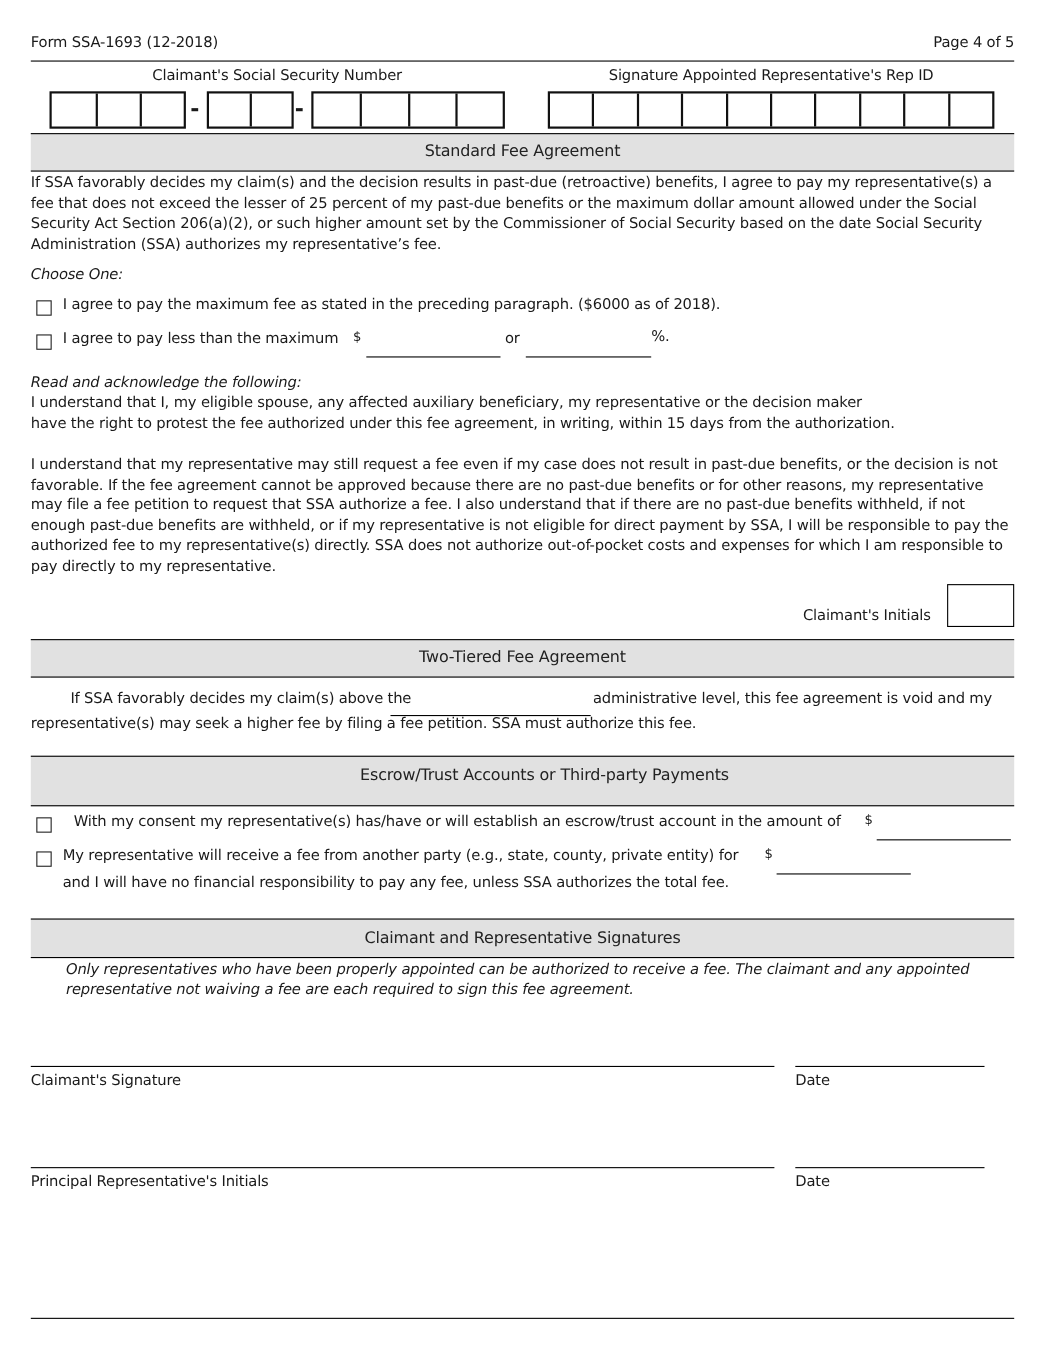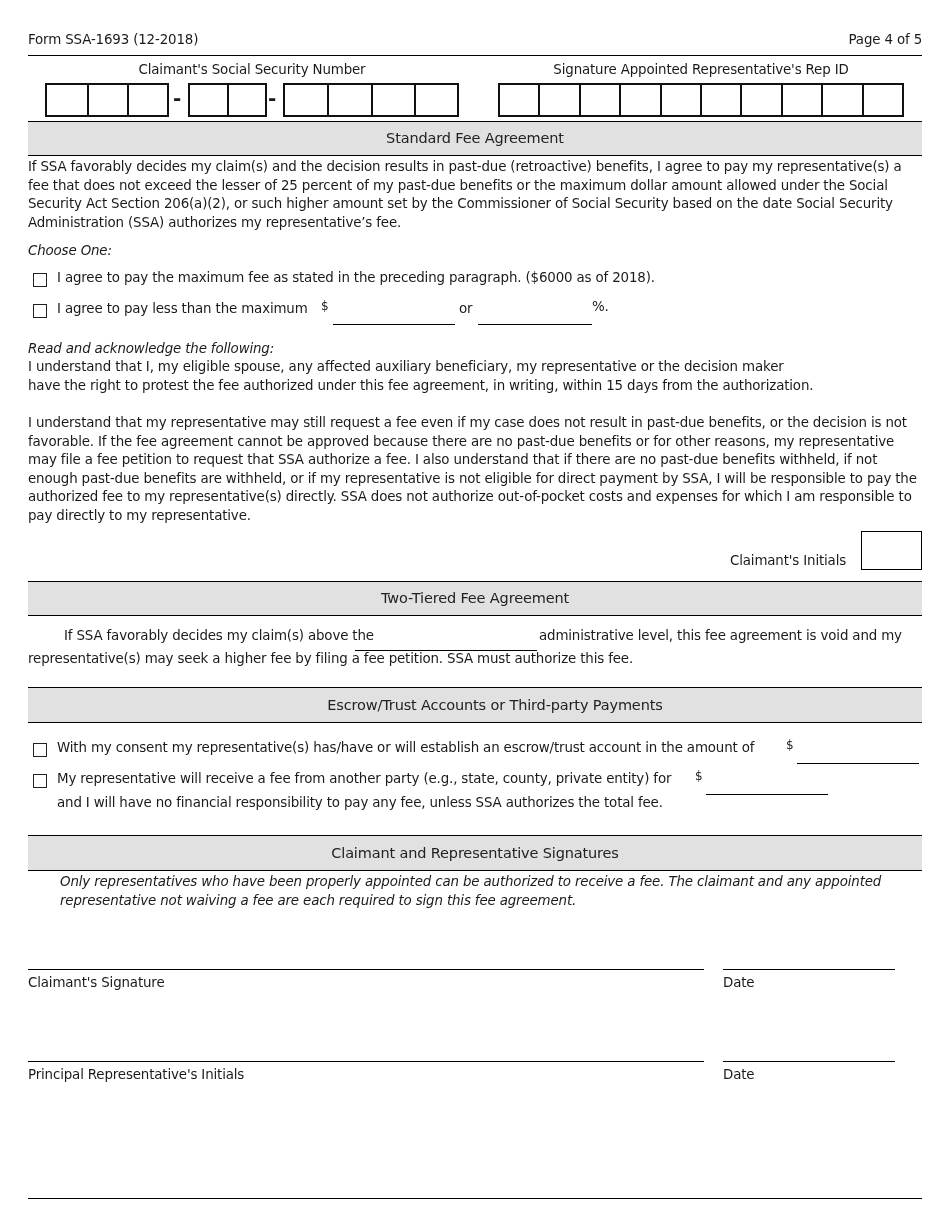--- a/index.html
+++ b/index.html
@@ -91,23 +91,23 @@
 
 <div class="label" style="left:730px;top:553px;">Claimant's Initials</div>
 <div class="abs" style="left:861px;top:531px;width:61px;height:39px;border:1px solid #000;box-sizing:border-box;"></div>
 
 <div class="band" style="top:581px;height:35px;line-height:33px;">Two-Tiered Fee Agreement</div>
 <div class="label" style="left:28px;top:628px;margin-left:36px;">If SSA favorably decides my claim(s) above the</div>
 <div class="uline" style="left:355px;top:650px;width:182px;"></div>
 <div class="label" style="left:539px;top:628px;">administrative level, this fee agreement is void and my</div>
 <div class="label" style="left:28px;top:651px;">representative(s) may seek a higher fee by filing a fee petition. SSA must authorize this fee.</div>
 
-<div class="band" style="top:687px;height:36px;line-height:34px;padding-left:40px;">Escrow/Trust Accounts or Third-party Payments</div>
+<div class="band" style="top:687px;height:46px;line-height:34px;padding-left:40px;">Escrow/Trust Accounts or Third-party Payments</div>
 <div class="cb" style="left:33px;top:743px;"></div>
-<div class="label" style="left:57px;top:740px;">With my consent my representative(s) has/have or will establish an escrow/trust account in the amount of</div>
+<div class="label" style="left:67px;top:740px;">With my consent my representative(s) has/have or will establish an escrow/trust account in the amount of</div>
 <div class="label" style="left:786px;top:738px;font-size:12px;">$</div>
 <div class="uline" style="left:797px;top:763px;width:122px;"></div>
 
 <div class="cb" style="left:33px;top:774px;"></div>
 <div class="label" style="left:57px;top:771px;">My representative will receive a fee from another party (e.g., state, county, private entity) for</div>
 <div class="label" style="left:695px;top:769px;font-size:12px;">$</div>
 <div class="uline" style="left:706px;top:794px;width:122px;"></div>
 <div class="label" style="left:57px;top:795px;">and I will have no financial responsibility to pay any fee, unless SSA authorizes the total fee.</div>
 
 <div class="band" style="top:835px;height:36px;line-height:34px;">Claimant and Representative Signatures</div>

